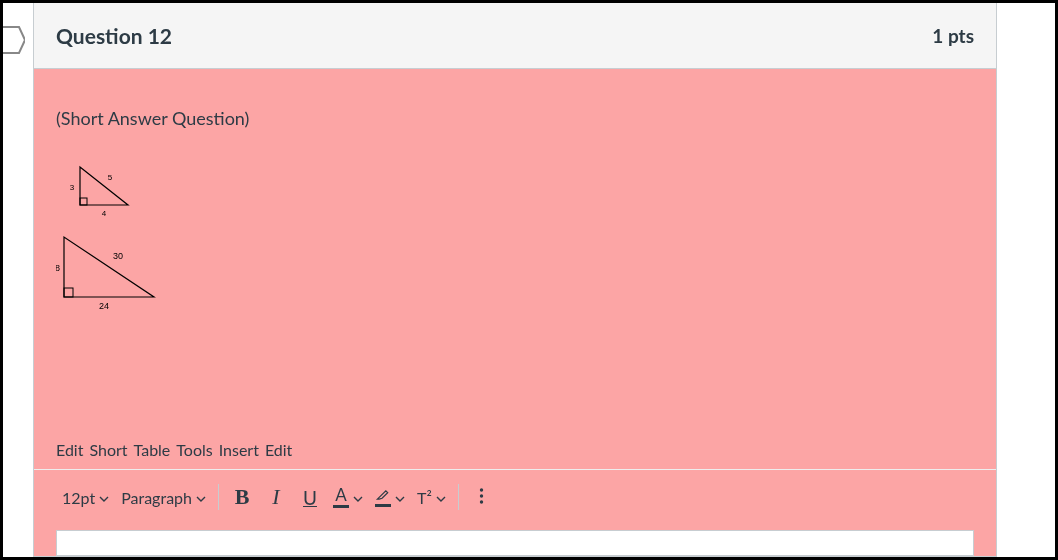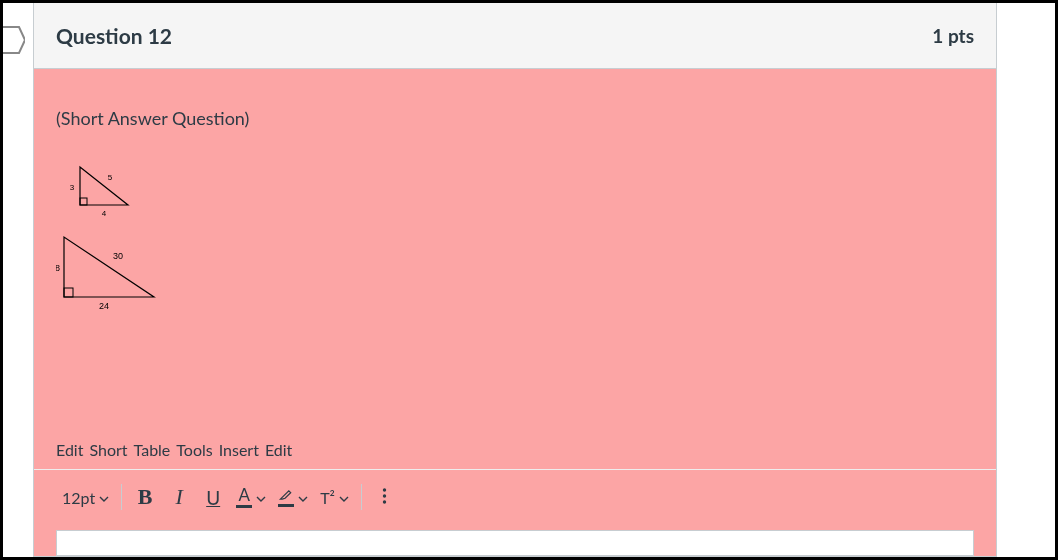--- a/index.html
+++ b/index.html
@@ -197,20 +197,28 @@
     <div class="toolbar">
       <div class="tb-btn">
         <span>12pt</span>
         <span class="chev">
           <svg width="10" height="10" viewBox="0 0 10 10">
               <path d="M1 3 L5 7 L9 3" fill="none" stroke="#2d3b45" stroke-width="1.4"></path>
             </svg>
         </span>
       </div>
 
+      <div class="tb-btn">
+        <span>Paragraph</span>
+        <span class="chev">
+          <svg width="10" height="10" viewBox="0 0 10 10">
+              <path d="M1 3 L5 7 L9 3" fill="none" stroke="#2d3b45" stroke-width="1.4"></path>
+            </svg>
+        </span>
+      </div>
 
       <div class="sep"></div>
 
       <div class="tb-btn bold-g">
         <span>B</span>
       </div>
       <div class="tb-btn ital-g">
         <span>I</span>
       </div>
       <div class="tb-btn under-g">

